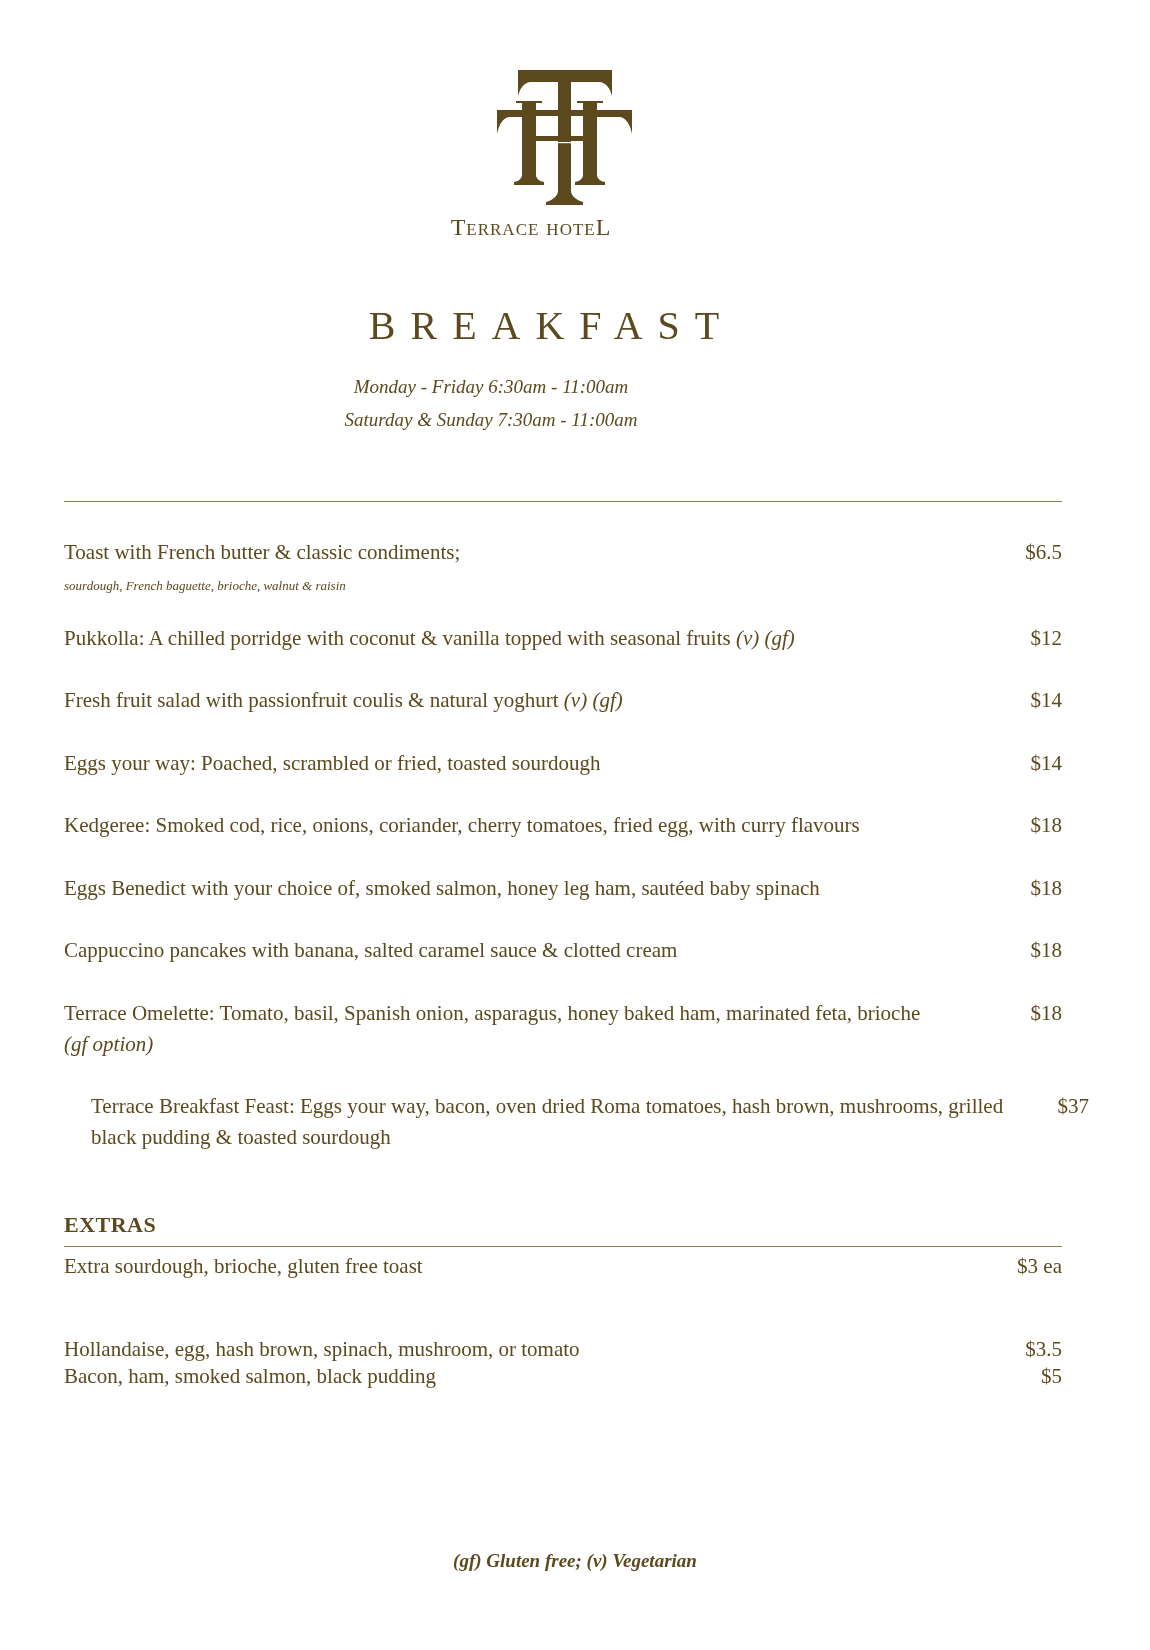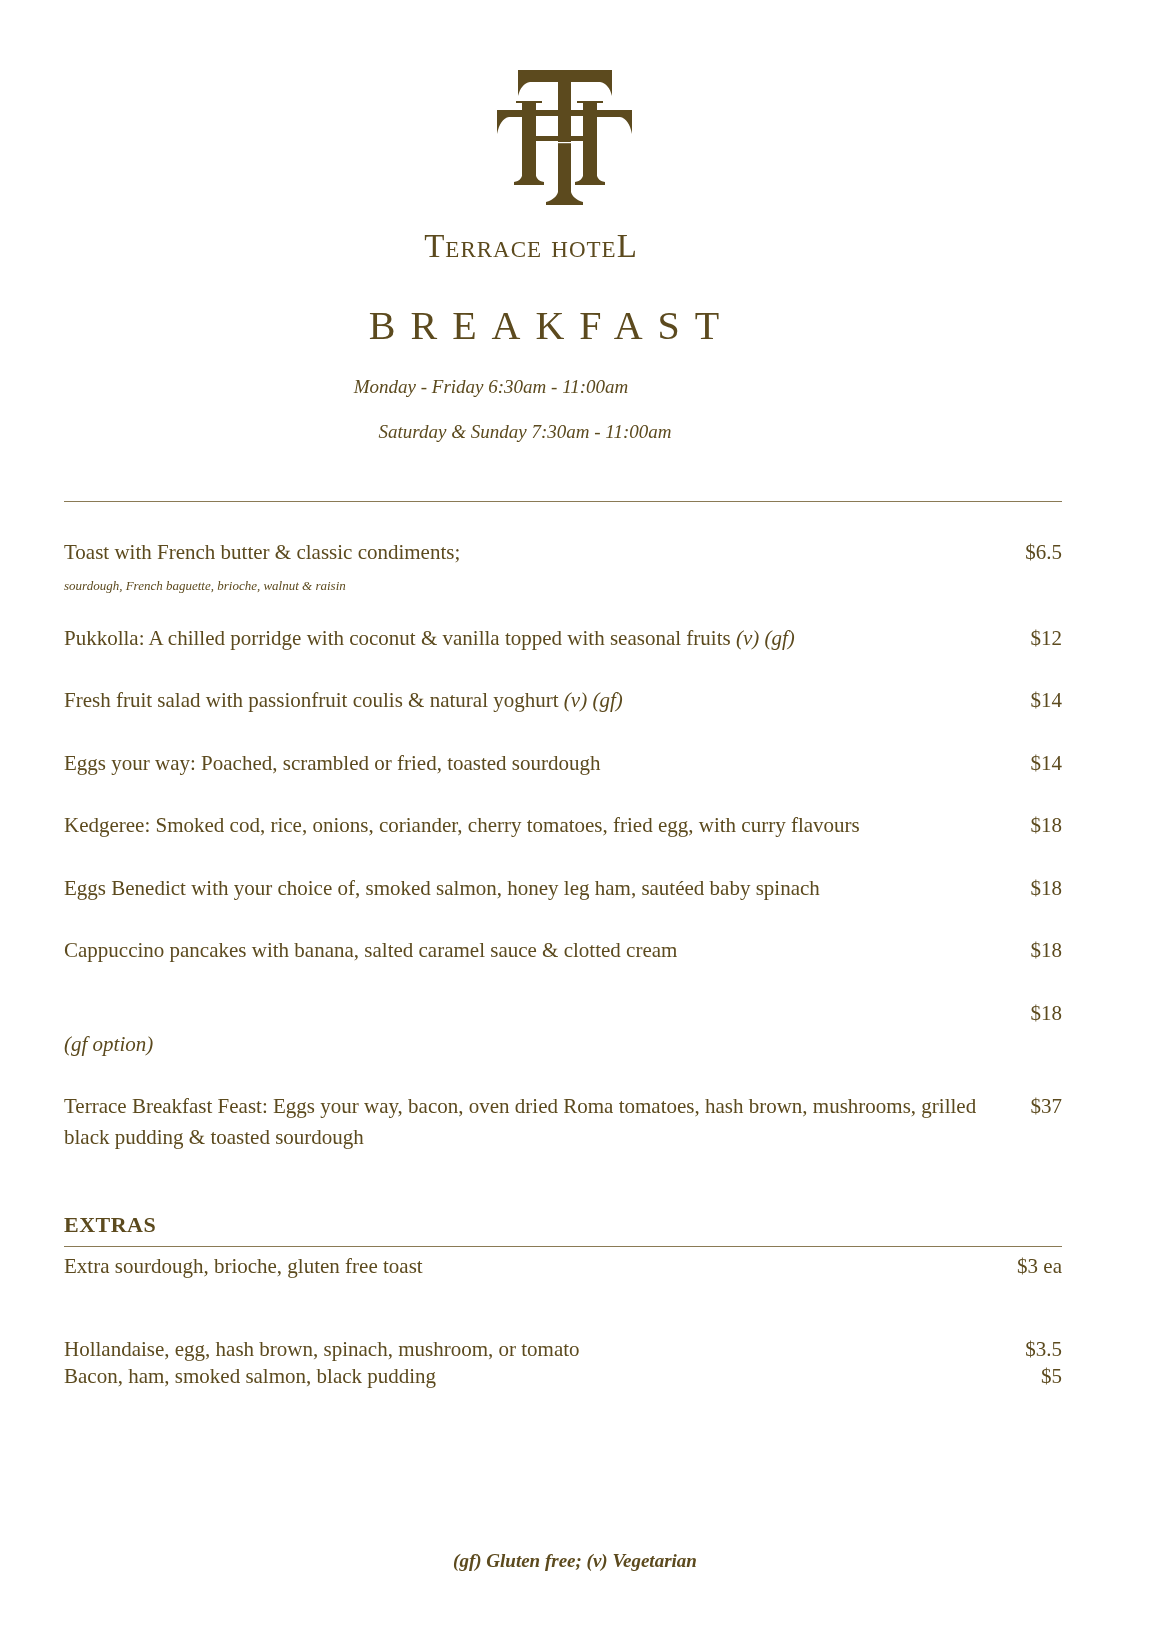--- a/index.html
+++ b/index.html
@@ -5,22 +5,22 @@
     html, body { margin: 0; padding: 0; background: #ffffff; }
     body {
       width: 1150px; height: 1650px; position: relative; overflow: hidden;
       color: #5c4a1e;
       font-family: "Liberation Serif", "DejaVu Serif", serif;
     }
     .logo {
       position: absolute; left: 496px; top: 68px; width: 140px; height: 140px;
     }
     .brand {
-      position: absolute; left: 0; width: 1062px; top: 228px;
-      text-align: center; font-size: 33px; letter-spacing: 1px;
+      position: absolute; left: 0; width: 1062px; top: 214px;
+      text-align: center; font-size: 24px; letter-spacing: 1px;
       font-variant: small-caps; color: #5c4a1e;
       font-family: "Liberation Serif", serif;
     }
     .title {
       position: absolute; left: 0; width: 1088px; top: 302px;
       text-align: center; font-size: 40px; letter-spacing: 15px;
       padding-left: 15px; box-sizing: border-box;
       font-family: "Liberation Serif", serif; color: #5c4a1e;
     }
     .hours {
@@ -81,21 +81,21 @@
     <rect x="75" y="48" width="12" height="1.2"></rect>
     <rect x="40" y="74" width="47" height="1.2"></rect>
   </g>
 </svg>
 
 <div class="brand">Terrace hoteL</div>
 
 <div class="title">BREAKFAST</div>
 
 <div class="hours" style="top:376px;">Monday - Friday 6:30am - 11:00am</div>
-<div class="hours" style="top:421px;margin-left:34px;">Saturday &amp; Sunday 7:30am - 11:00am</div>
+<div class="hours" style="top:409px;">Saturday &amp; Sunday 7:30am - 11:00am</div>
 
 <div class="rule" style="top:501px;"></div>
 
 <div class="item" style="top:537px;">
   <span class="desc">
     <span>Toast with French butter &amp; classic condiments;</span><br>
     <span class="sub">sourdough, French baguette, brioche, walnut &amp; raisin</span>
   </span>
   <span class="price">$6.5</span>
 </div>
@@ -131,27 +131,27 @@
   <span class="price">$18</span>
 </div>
 
 <div class="item" style="top:935px;">
   <span class="desc">Cappuccino pancakes with banana, salted caramel sauce &amp; clotted cream</span>
   <span class="price">$18</span>
 </div>
 
 <div class="item" style="top:998px;">
   <span class="desc">
-    <br>
+    <span>Terrace Omelette: Tomato, basil, Spanish onion, asparagus, honey baked ham, marinated feta, brioche</span><br>
     <span class="it">(gf option)</span>
   </span>
   <span class="price">$18</span>
 </div>
 
-<div class="item" style="top:1091px;">
+<div class="item" style="top:1091px;margin-left:27px;">
   <span class="desc">Terrace Breakfast Feast: Eggs your way, bacon, oven dried Roma tomatoes, hash brown, mushrooms, grilled black pudding &amp; toasted sourdough</span>
   <span class="price">$37</span>
 </div>
 
 <div class="extras-heading">EXTRAS</div>
 <div class="rule" style="top:1246px;"></div>
 
 <div class="item" style="top:1251px;">
   <span class="desc">Extra sourdough, brioche, gluten free toast</span>
   <span class="price">$3 ea</span>

